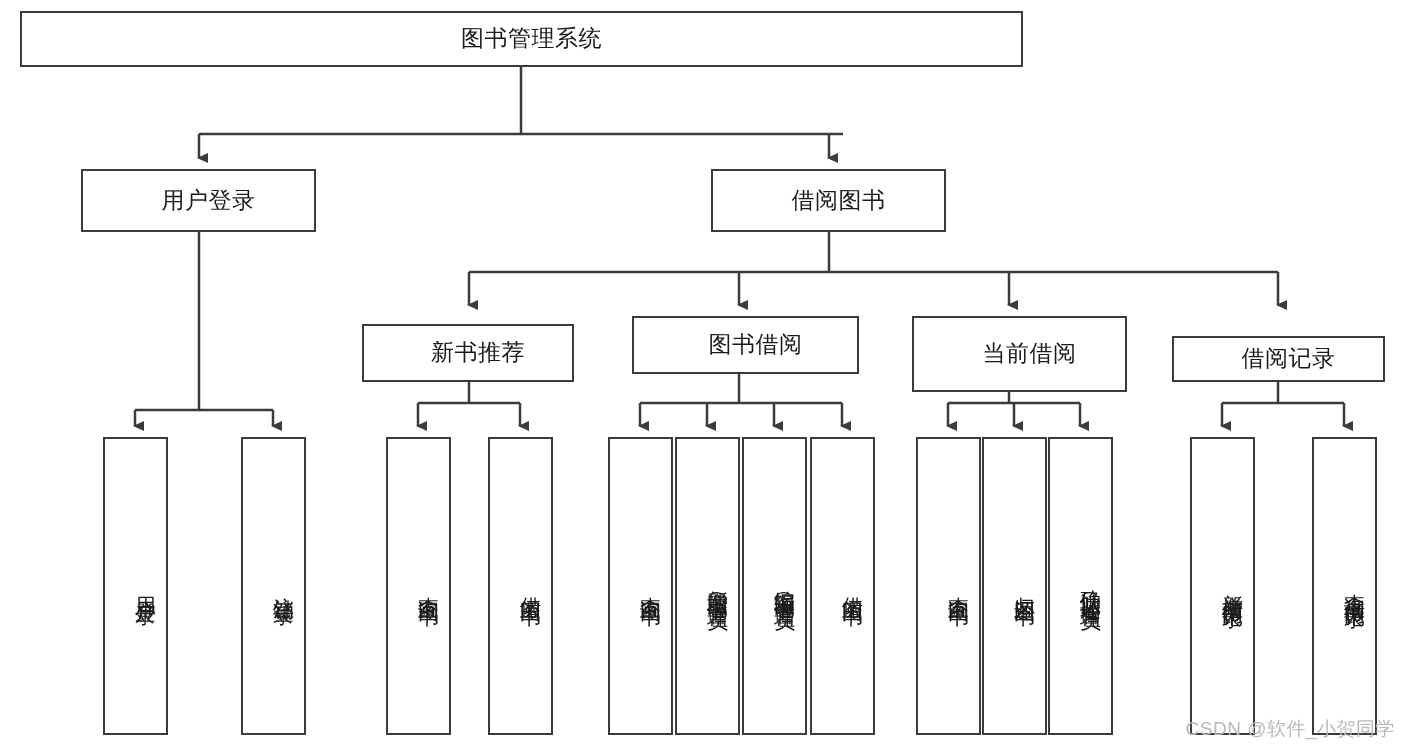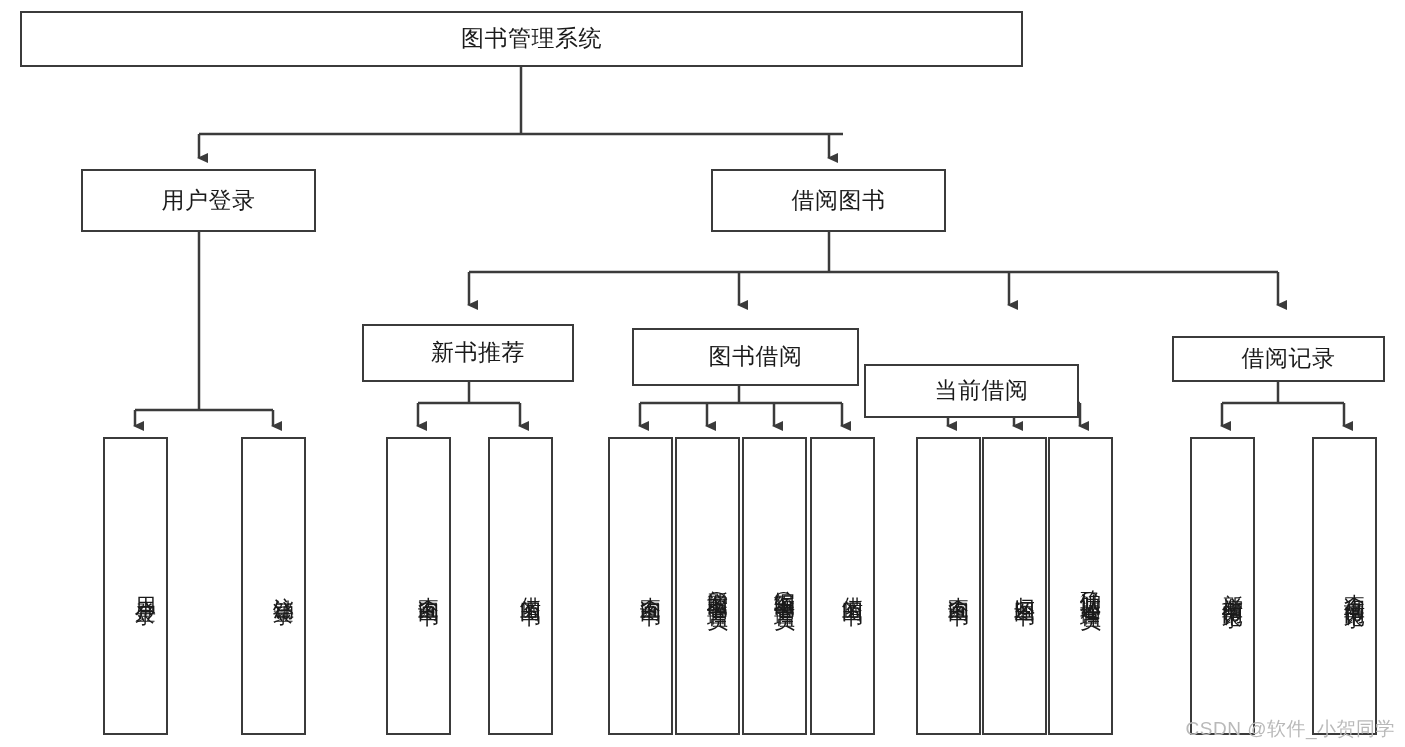--- a/index.html
+++ b/index.html
@@ -137,24 +137,24 @@
   <div class="node h" style="left:81px;top:169px;width:235px;height:63px;">
     <span class="label">用户登录</span>
   </div>
   <div class="node h" style="left:711px;top:169px;width:235px;height:63px;">
     <span class="label">借阅图书</span>
   </div>
 
   <div class="node h" style="left:362px;top:324px;width:212px;height:58px;">
     <span class="label">新书推荐</span>
   </div>
-  <div class="node h" style="left:632px;top:328px;width:227px;height:58px;">
+  <div class="node h" style="left:632px;top:316px;width:227px;height:58px;">
     <span class="label">图书借阅</span>
   </div>
-  <div class="node h" style="left:864px;top:316px;width:215px;height:54px;margin-top:48px;">
+  <div class="node h" style="left:912px;top:316px;width:215px;height:76px;">
     <span class="label">当前借阅</span>
   </div>
   <div class="node h" style="left:1172px;top:336px;width:213px;height:46px;">
     <span class="label">借阅记录</span>
   </div>
 
   <div class="node v" style="left:103px;top:437px;width:65px;height:298px;">
     <span class="label">用户登录</span>
   </div>
   <div class="node v" style="left:241px;top:437px;width:65px;height:298px;">

